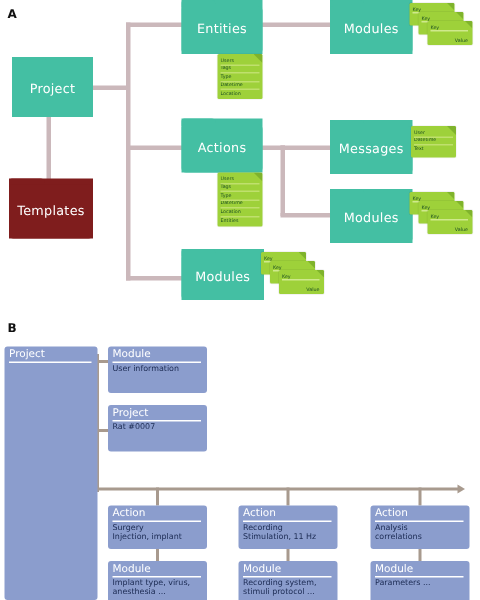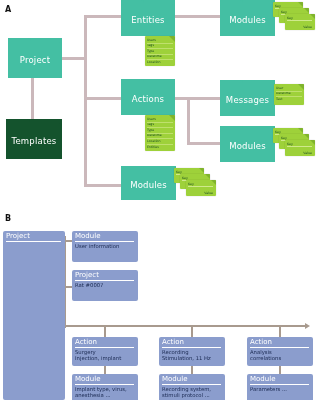--- a/index.html
+++ b/index.html
@@ -16,21 +16,21 @@
   
   .folder{position:absolute;color:#ffffff;}
   .folder .tab{position:absolute;left:0;top:0;height:5px;width:42%;
      background:inherit;border-radius:2px 3px 0 0;}
   .folder .body{position:absolute;left:0;top:4px;right:0;bottom:0;
      background:inherit;border-radius:2px 3px 3px 3px;}
   .folder .lbl{position:absolute;left:0;right:0;top:4px;bottom:0;
      display:flex;align-items:center;justify-content:center;
      font-size:8.5px;letter-spacing:.2px;color:#fff;z-index:3;}
   .teal{background:#44bfa3;}
-  .amber{background:#14532d;}
+  .amber{background:#7f1d1d;}
 
   
   .gcard{position:absolute;background:#9ed13a;border-radius:1px;
      box-shadow:0 0 0 .5px rgba(0,0,0,.05);overflow:hidden;}
   .gcard .corner{position:absolute;right:0;top:0;width:6px;height:6px;
      background:#7fb32c;clip-path:polygon(0 0,100% 0,100% 100%);}
   .gcard .rows{position:absolute;left:2px;right:2px;top:2px;bottom:1px;}
   .gcard .row{font-size:3.2px;color:#1d4f22;line-height:1;
      border-bottom:.5px solid #bfe06d;padding:.6px 0 .8px 0;
      white-space:nowrap;overflow:hidden;}

